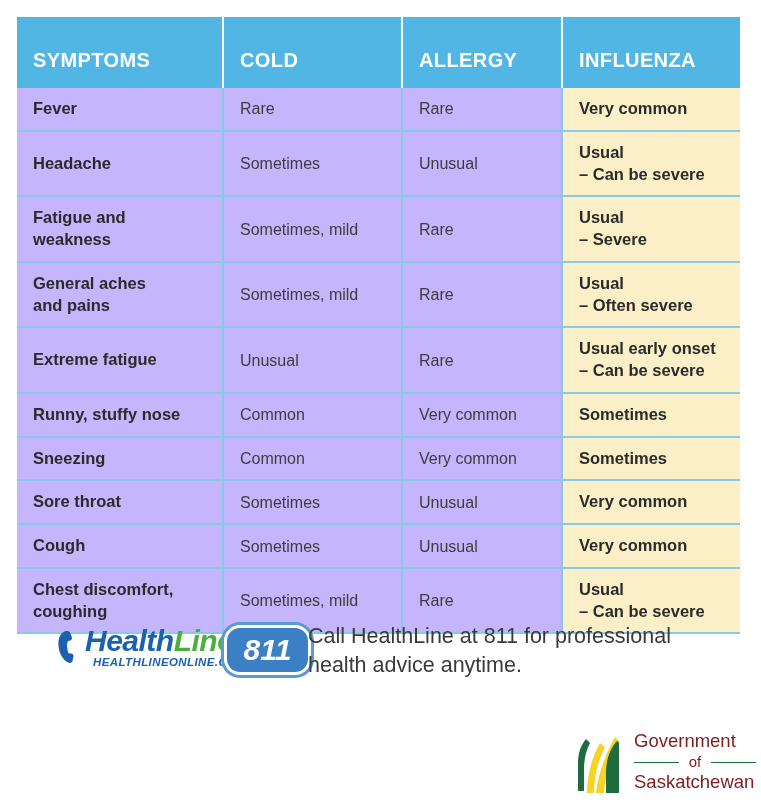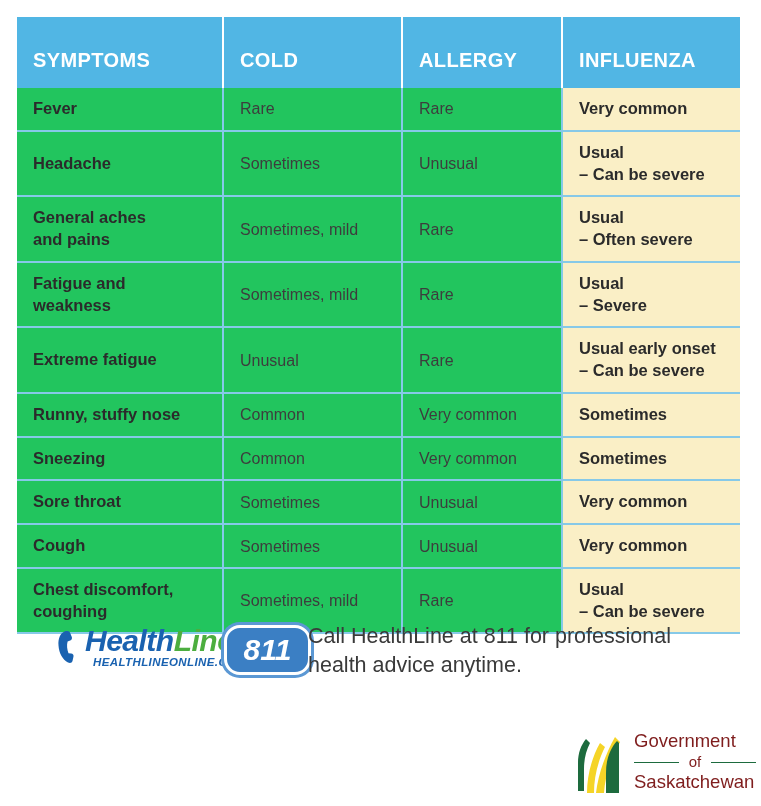--- a/index.html
+++ b/index.html
@@ -47,21 +47,21 @@
   }
   thead th:last-child { border-right: none; }
 
   tbody td {
     font-size: 16px;
     color: #3d3d3d;
     padding: 10px 0 10px 16px;
     vertical-align: middle;
     border-bottom: 2px solid #86c9e8;
     border-right: 2px solid #86c9e8;
-    background: #22c55e;
+    background: #c4b5fd;
     line-height: 1.32;
     box-sizing: border-box;
   }
   tbody tr:last-child td { border-bottom: 2px solid #86c9e8; }
 
   td.sym {
     font-weight: bold;
     color: #2b2b2b;
     font-size: 16.5px;
   }
@@ -239,31 +239,31 @@
       </tr>
 
       <tr>
         <td class="sym"><span>Headache</span><span class="cell-line2"></span></td>
         <td class="plain">Sometimes</td>
         <td class="plain">Unusual</td>
         <td class="flu"><span>Usual</span><span class="cell-line2">– Can be severe</span></td>
       </tr>
 
       <tr>
+        <td class="sym"><span>Fatigue and</span><span class="cell-line2">weakness</span></td>
+        <td class="plain">Sometimes, mild</td>
+        <td class="plain">Rare</td>
+        <td class="flu"><span>Usual</span><span class="cell-line2">– Severe</span></td>
+      </tr>
+
+      <tr>
         <td class="sym"><span>General aches</span><span class="cell-line2">and pains</span></td>
         <td class="plain">Sometimes, mild</td>
         <td class="plain">Rare</td>
         <td class="flu"><span>Usual</span><span class="cell-line2">– Often severe</span></td>
-      </tr>
-
-      <tr>
-        <td class="sym"><span>Fatigue and</span><span class="cell-line2">weakness</span></td>
-        <td class="plain">Sometimes, mild</td>
-        <td class="plain">Rare</td>
-        <td class="flu"><span>Usual</span><span class="cell-line2">– Severe</span></td>
       </tr>
 
       <tr>
         <td class="sym"><span>Extreme fatigue</span><span class="cell-line2"></span></td>
         <td class="plain">Unusual</td>
         <td class="plain">Rare</td>
         <td class="flu"><span>Usual early onset</span><span class="cell-line2">– Can be severe</span></td>
       </tr>
 
       <tr>

